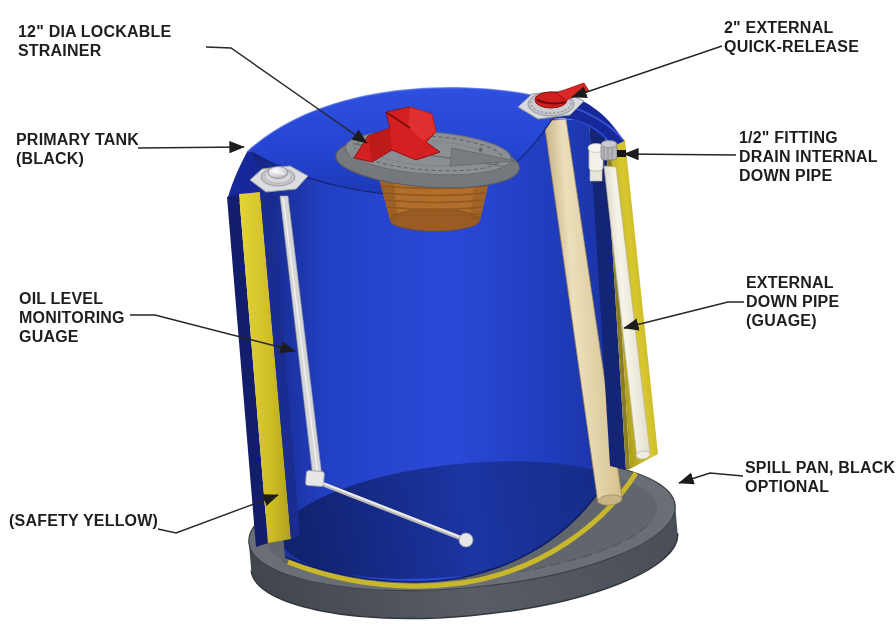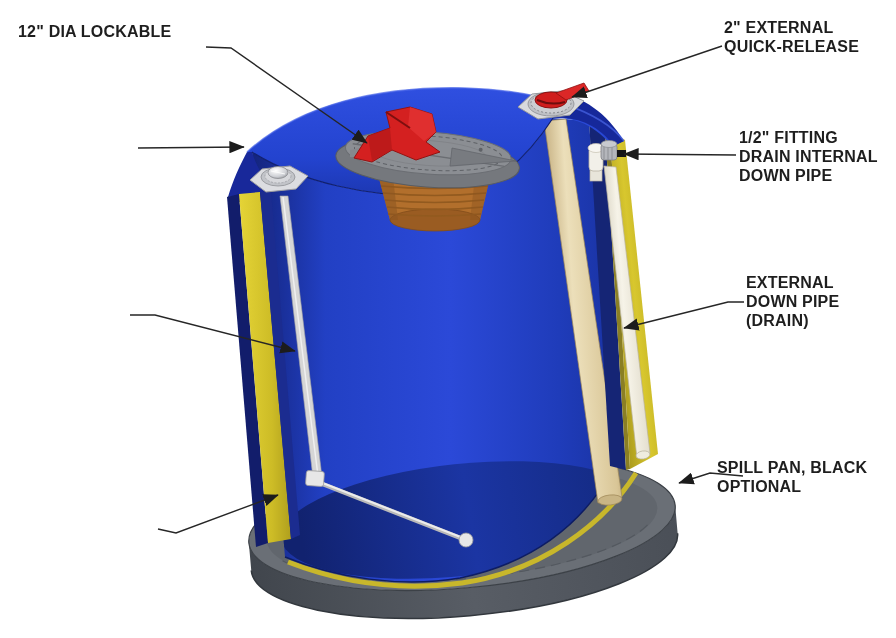--- a/index.html
+++ b/index.html
@@ -198,42 +198,53 @@
     <path d="M 736,155 L 624,154" marker-end="url(#arw)"></path>
     <path d="M 130,315 L 155,315 L 295,351" marker-end="url(#arw)"></path>
     <path d="M 744,302 L 728,302 L 624,328" marker-end="url(#arw)"></path>
     <path d="M 158,529 L 176,533 L 278,495" marker-end="url(#arw)"></path>
     <path d="M 743,476 L 710,473 L 679,483" marker-end="url(#arw)"></path>
   </g>
 </svg>
 
 <div class="label" style="left:18px;top:22px">
   <div>12" DIA LOCKABLE</div>
-</div>
-
+  <div>STRAINER</div>
+</div>
+
+<div class="label" style="left:16px;top:130px">
+  <div>PRIMARY TANK</div>
+  <div>(BLACK)</div>
+</div>
 
 <div class="label" style="left:724px;top:18px">
   <div>2" EXTERNAL</div>
   <div>QUICK-RELEASE</div>
 </div>
 
 <div class="label" style="left:739px;top:128px">
   <div>1/2" FITTING</div>
   <div>DRAIN INTERNAL</div>
   <div>DOWN PIPE</div>
 </div>
 
+<div class="label" style="left:19px;top:289px">
+  <div>OIL LEVEL</div>
+  <div>MONITORING</div>
+  <div>GUAGE</div>
+</div>
 
 <div class="label" style="left:746px;top:273px">
   <div>EXTERNAL</div>
   <div>DOWN PIPE</div>
-  <div>(DRAIN)</div>
+  <div>(GUAGE)</div>
 </div>
 
 <div class="label" style="left:9px;top:511px">
-</div>
-
-<div class="label" style="left:717px;top:458px">
+  <div>(SAFETY YELLOW)</div>
+</div>
+
+<div class="label" style="left:745px;top:458px">
   <div>SPILL PAN, BLACK</div>
   <div>OPTIONAL</div>
 </div>
 
 </div>
 
 </body></html>

